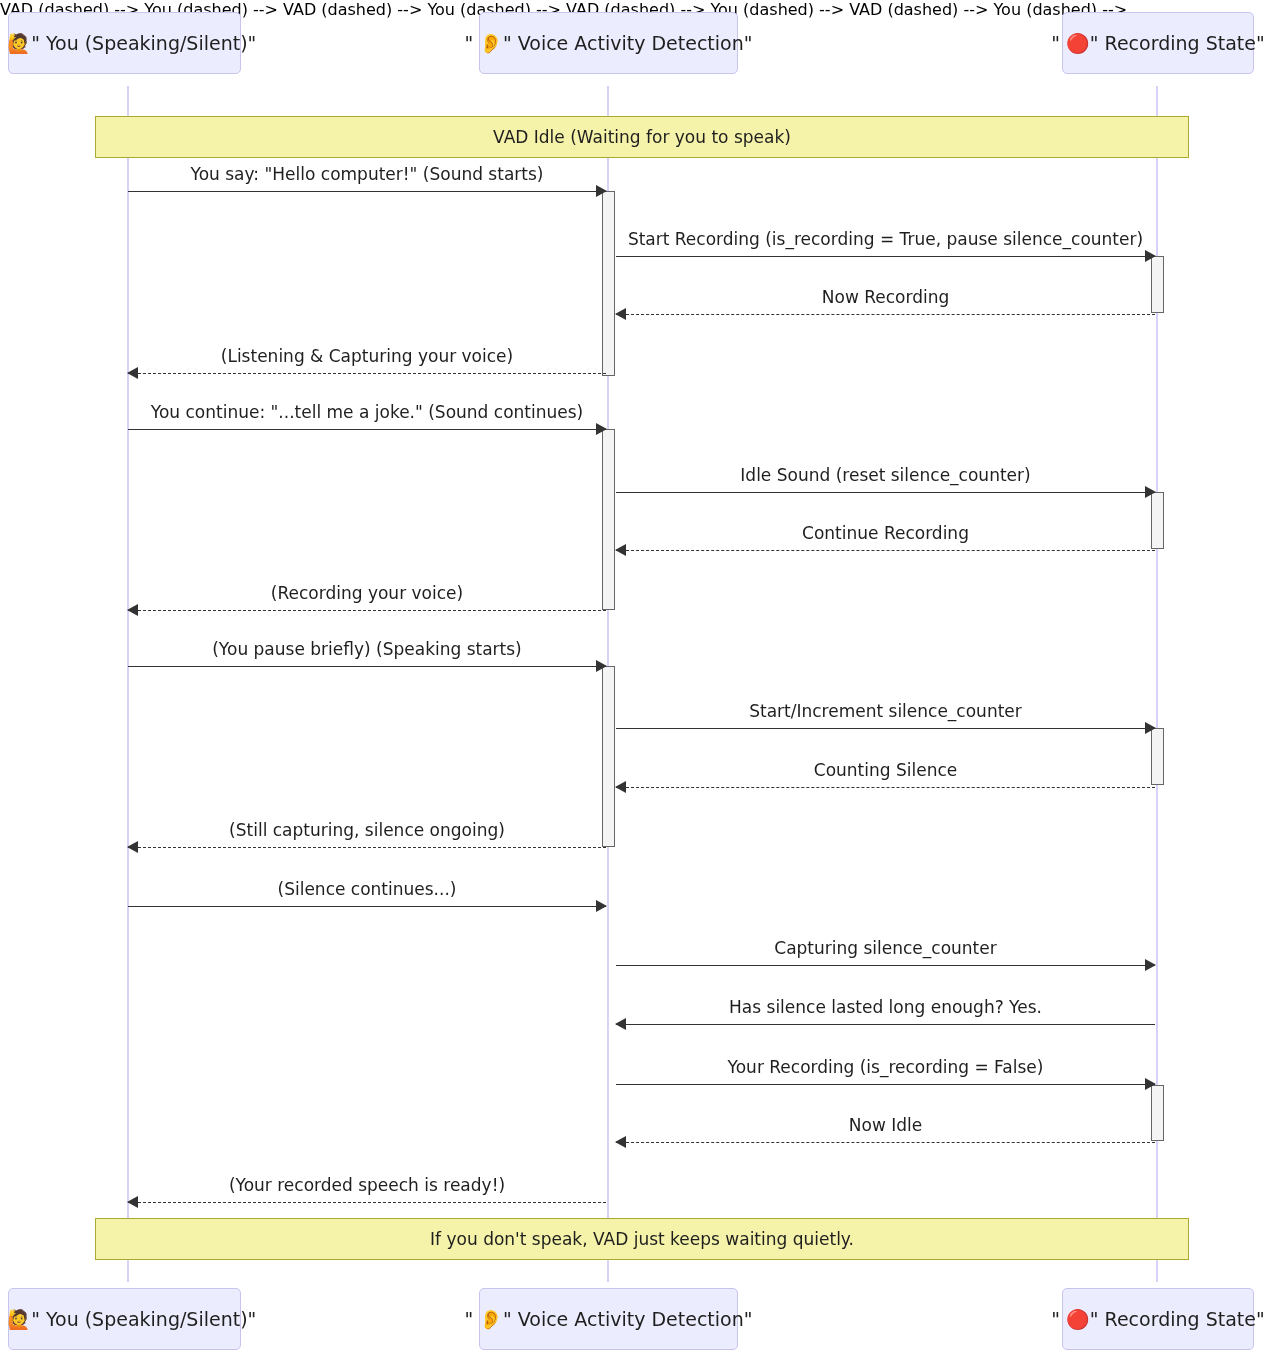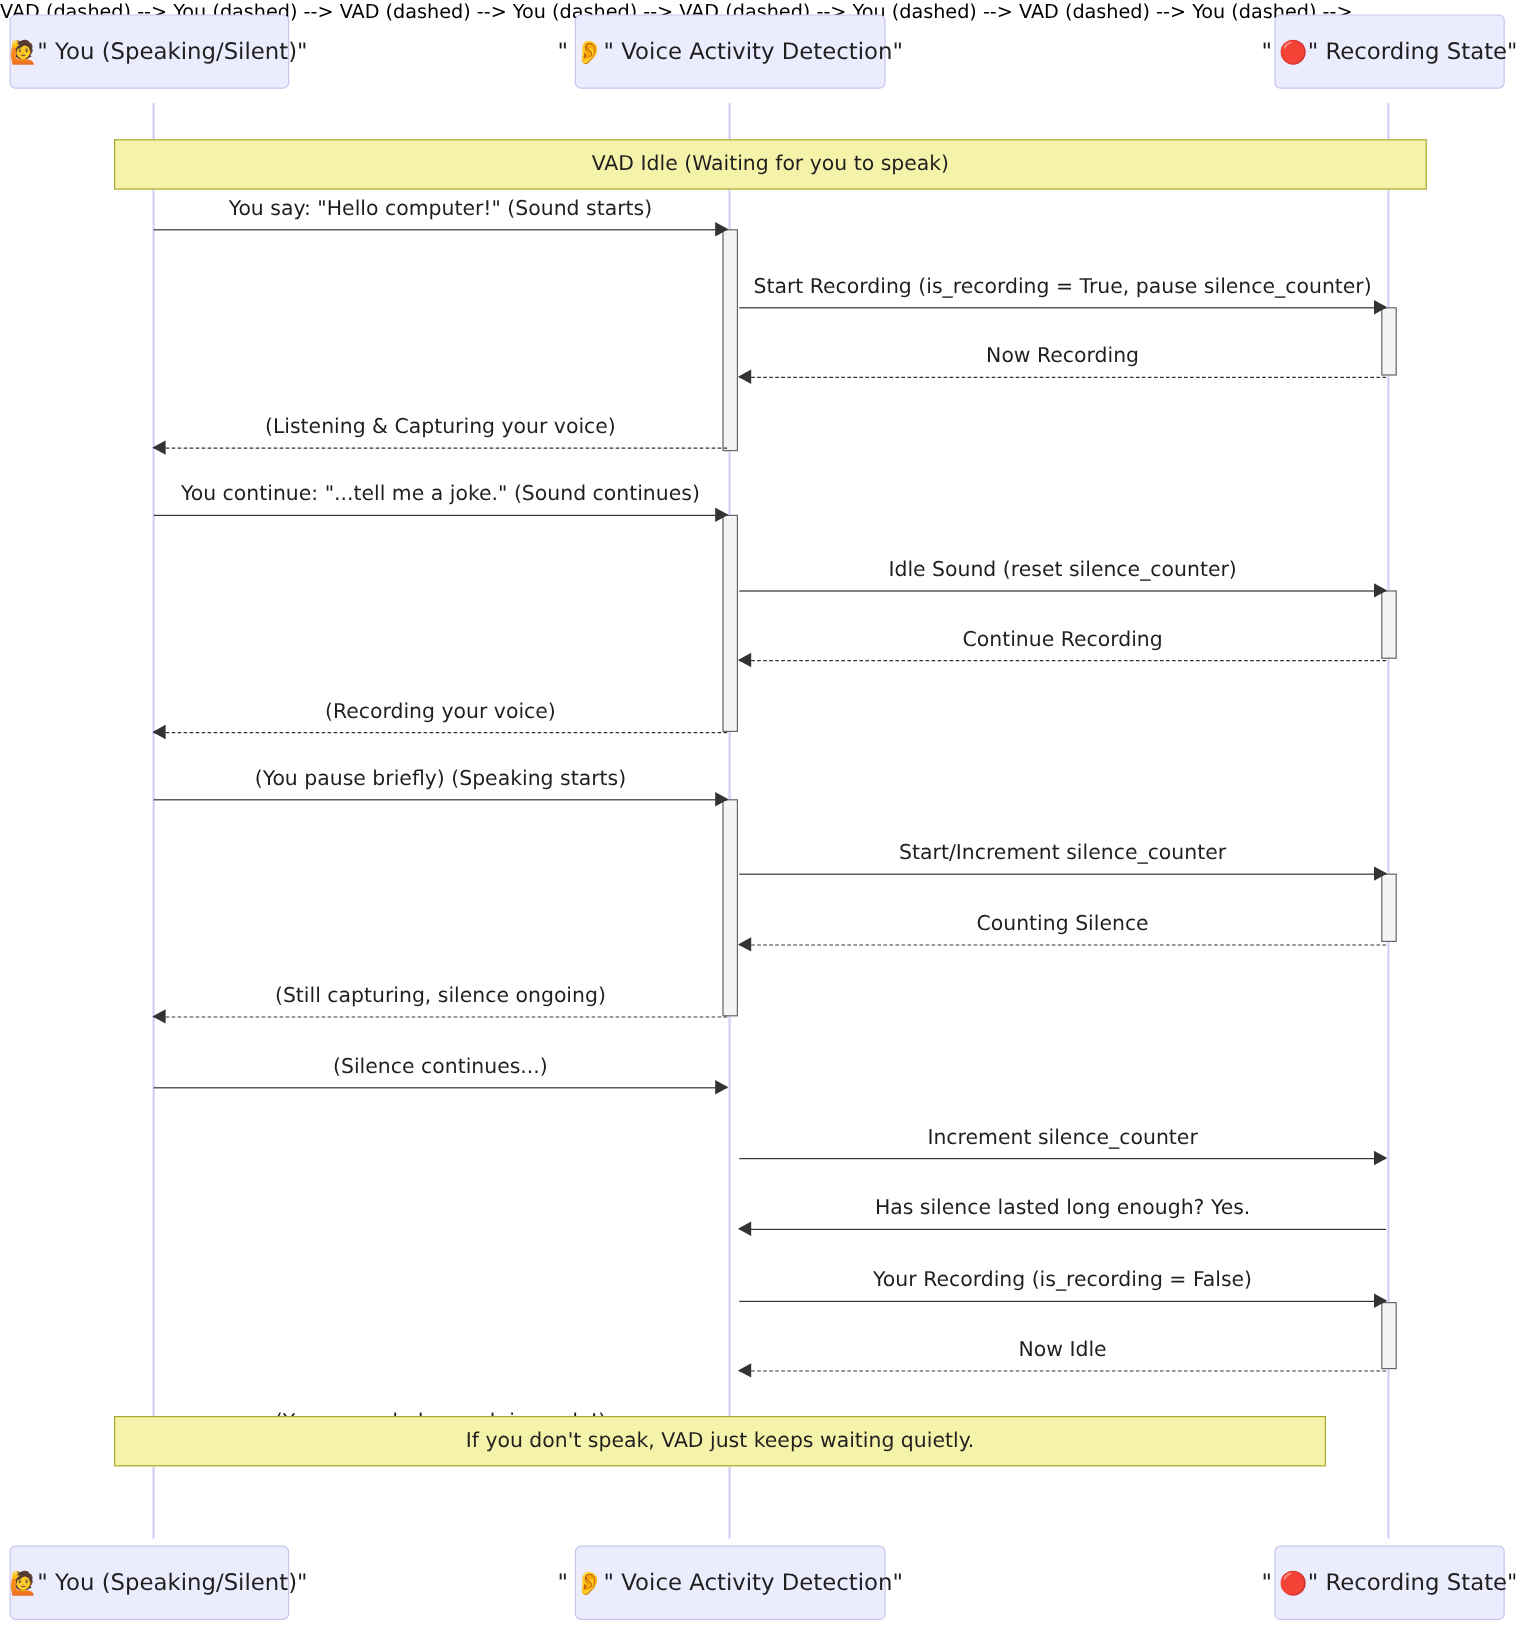--- a/index.html
+++ b/index.html
@@ -219,21 +219,21 @@
 
   
   <div class="msg right" style="left:128px;top:906px;width:478px;">
     <div class="lbl">(Silence continues...)</div>
     <div class="line"></div>
     <div class="head"></div>
   </div>
 
   
   <div class="msg right" style="left:616px;top:965px;width:539px;">
-    <div class="lbl">Increment silence_counter</div>
+    <div class="lbl">Capturing silence_counter</div>
     <div class="line"></div>
     <div class="head"></div>
   </div>
 
   
   <div class="msg left" style="left:616px;top:1024px;width:539px;">
     <div class="lbl">Has silence lasted long enough? Yes.</div>
     <div class="line"></div>
     <div class="head"></div>
   </div>
@@ -253,21 +253,21 @@
   </div>
 
    You (dashed) --&gt;
   <div class="msg left dashed" style="left:128px;top:1202px;width:478px;">
     <div class="lbl">(Your recorded speech is ready!)</div>
     <div class="line"></div>
     <div class="head"></div>
   </div>
 
   
-  <div class="note" style="left:95px;top:1180px;width:1010px;text-align:center;">
+  <div class="note" style="left:95px;top:1218px;width:1094px;text-align:center;">
     <span>If you don't speak, VAD just keeps waiting quietly.</span>
   </div>
 
   
   <div class="actor-box" style="left:8px;top:1288px;width:233px;">
     <span>"&nbsp;</span>
     <span class="emj">🙋</span>
     <span class="actor-label">" You (Speaking/Silent)"</span>
   </div>
 

